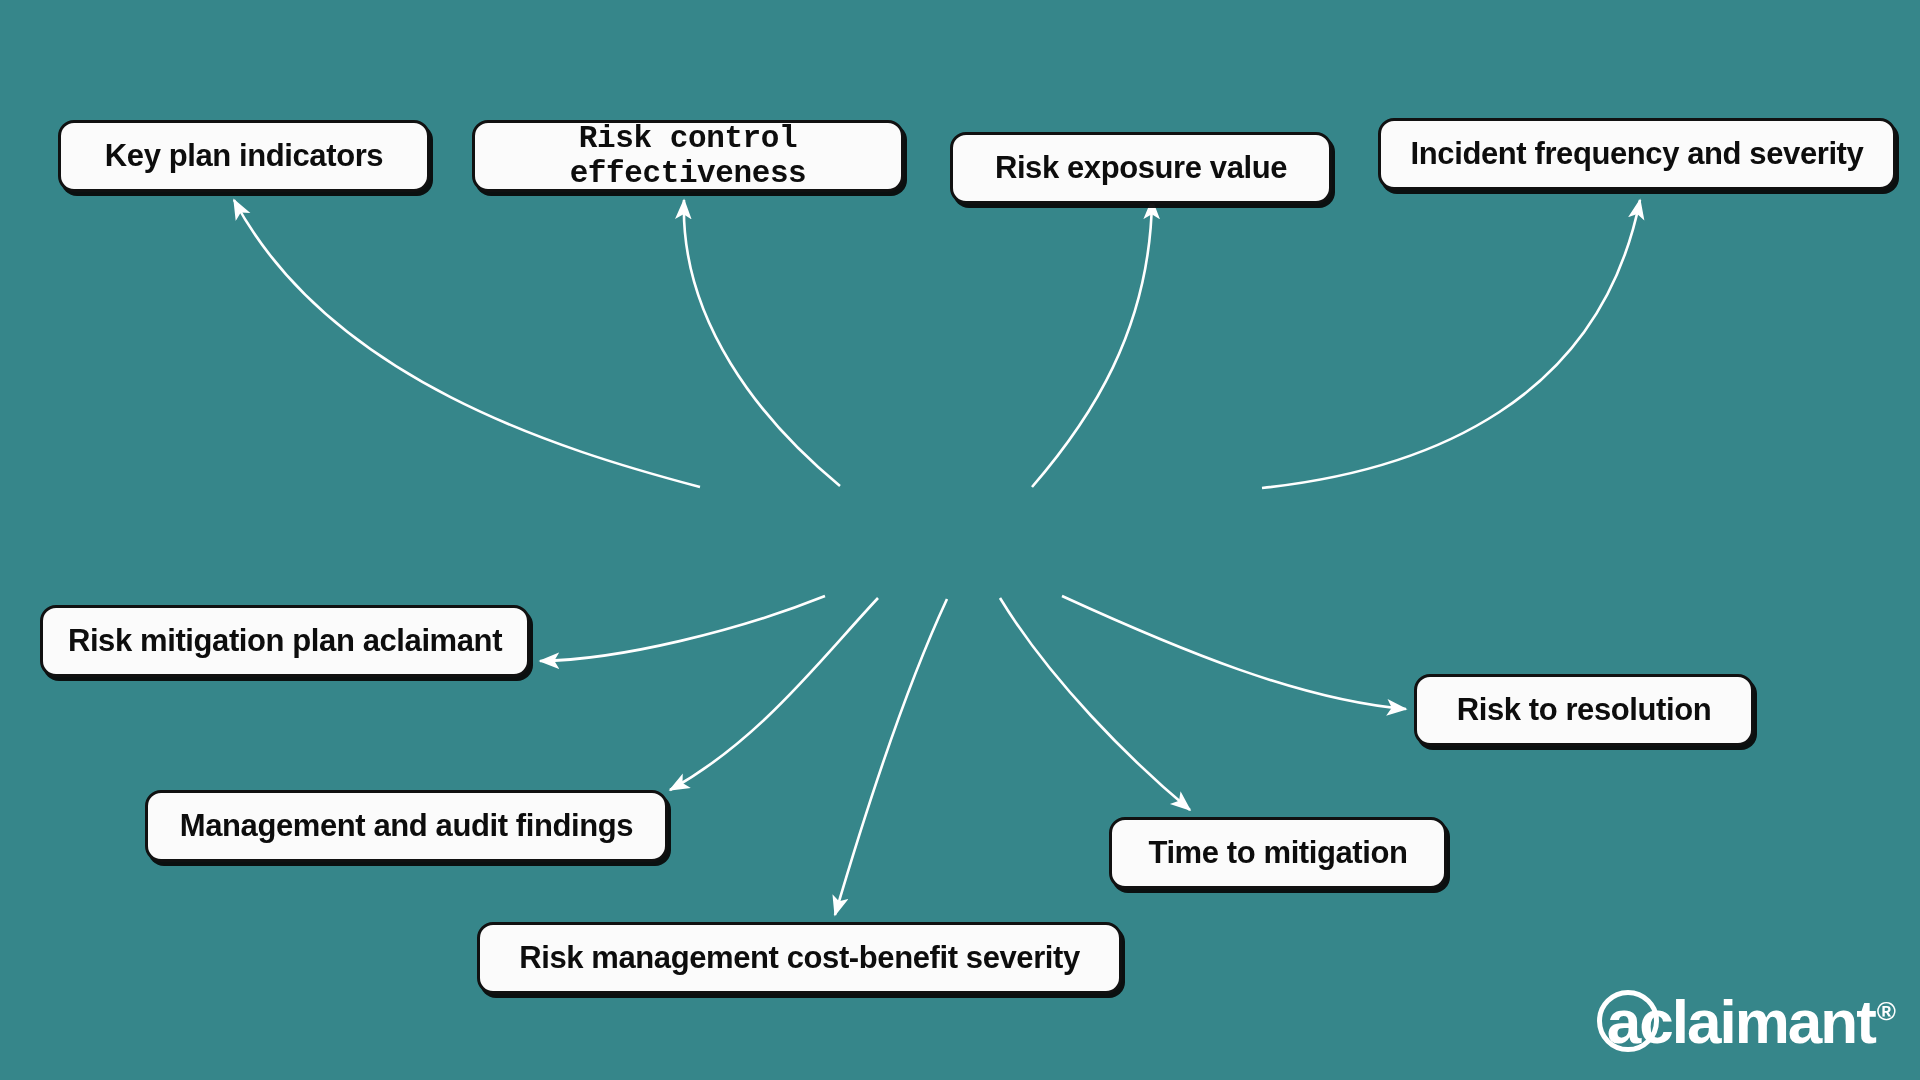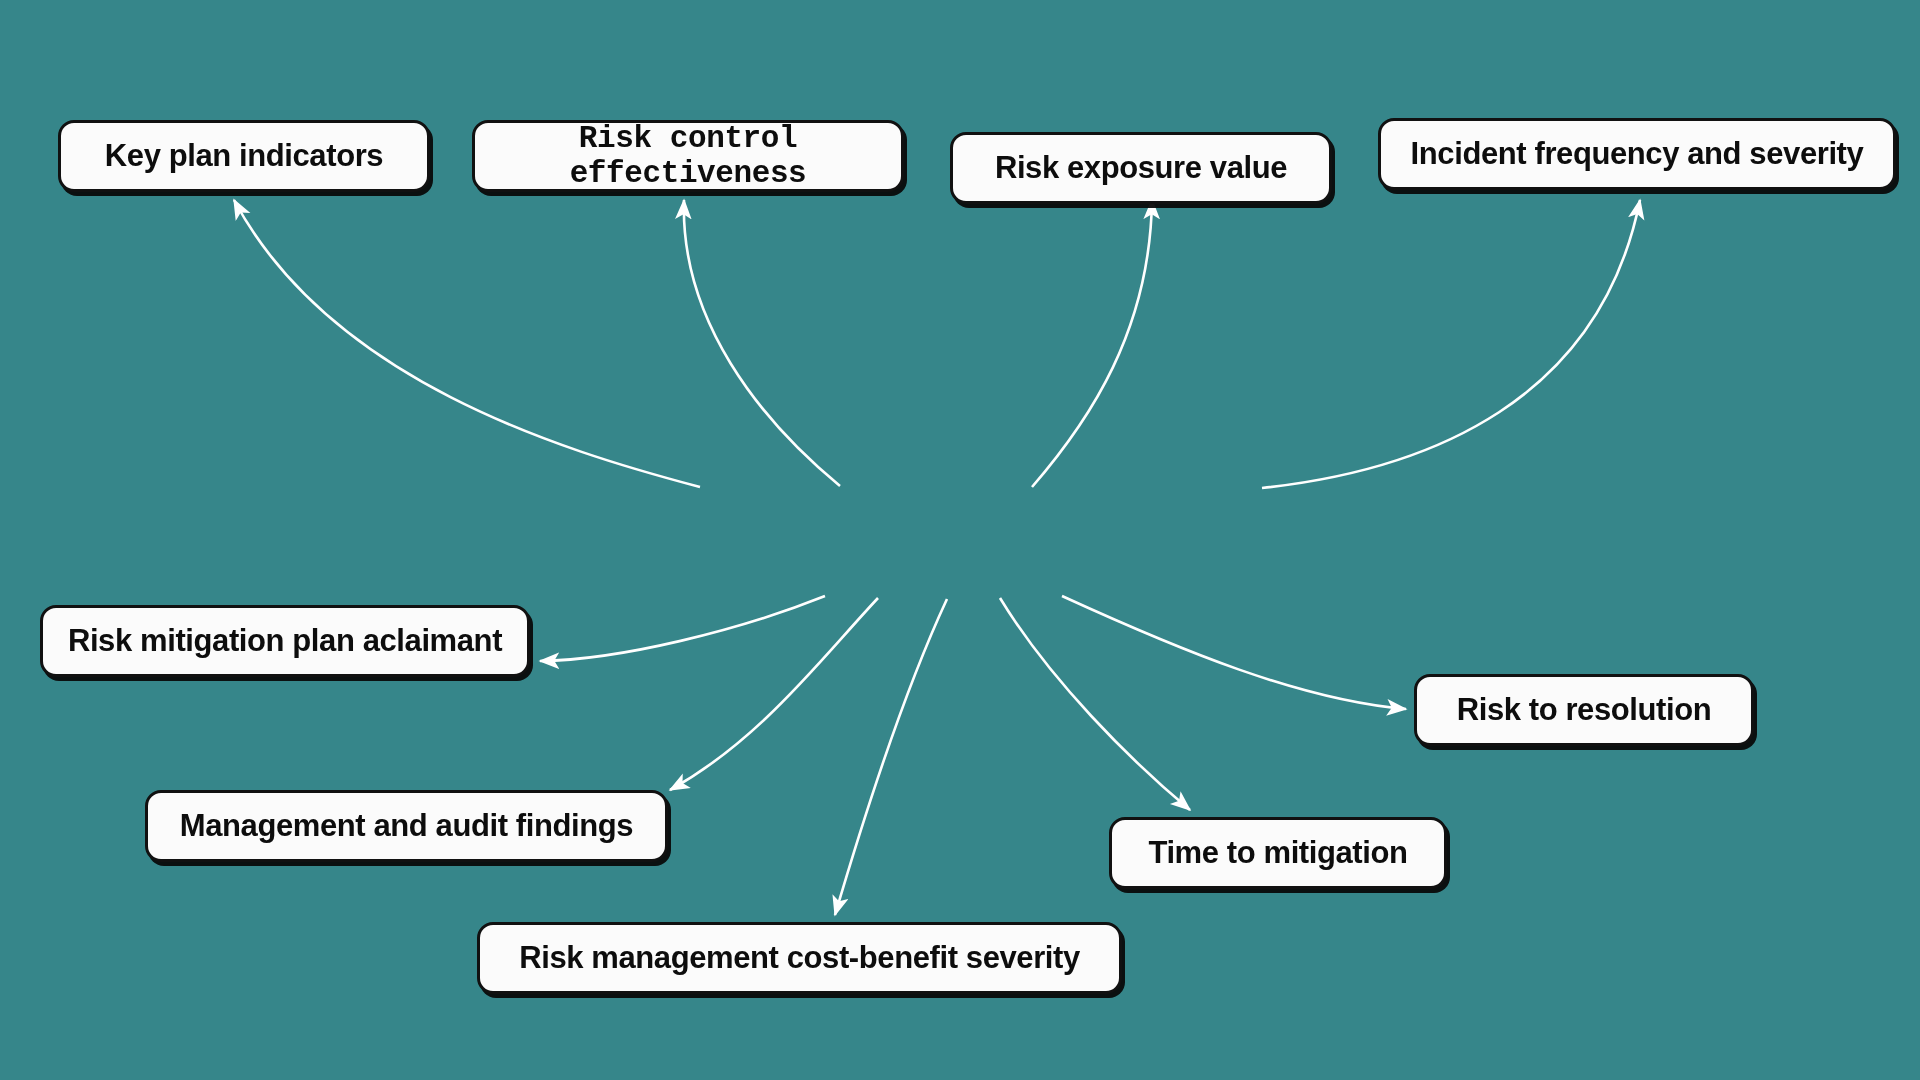--- a/index.html
+++ b/index.html
@@ -143,14 +143,21 @@
         <span>Management and audit findings</span>
       </div>
       <div class="node leaf" style="left: 1109px; top: 817px; width: 338px; height: 72px;">
         <span>Time to mitigation</span>
       </div>
       <div class="node leaf" style="left: 477px; top: 922px; width: 645px; height: 72px;">
         <span>Risk management cost-benefit severity</span>
       </div>
     </div>
 
+  <div id="logo">
+    <span class="logo-mark">
+      <span class="ring"></span>
+    </span>
+    <span class="logo-word">aclaimant</span>
+    <span class="logo-reg">®</span>
+  </div>
 
 </div>
 
 </body></html>

